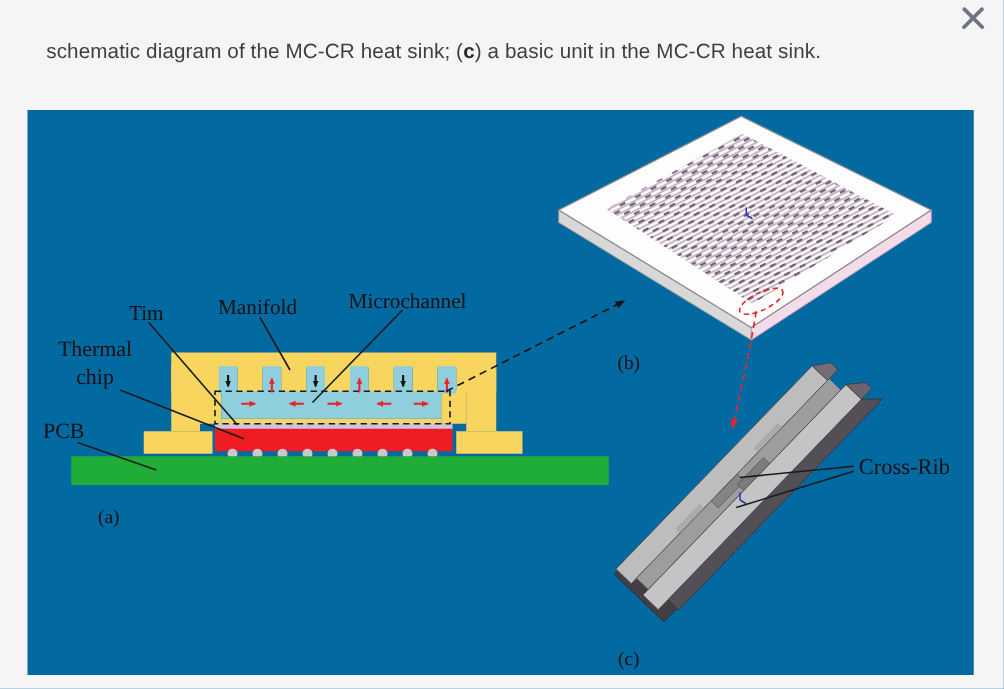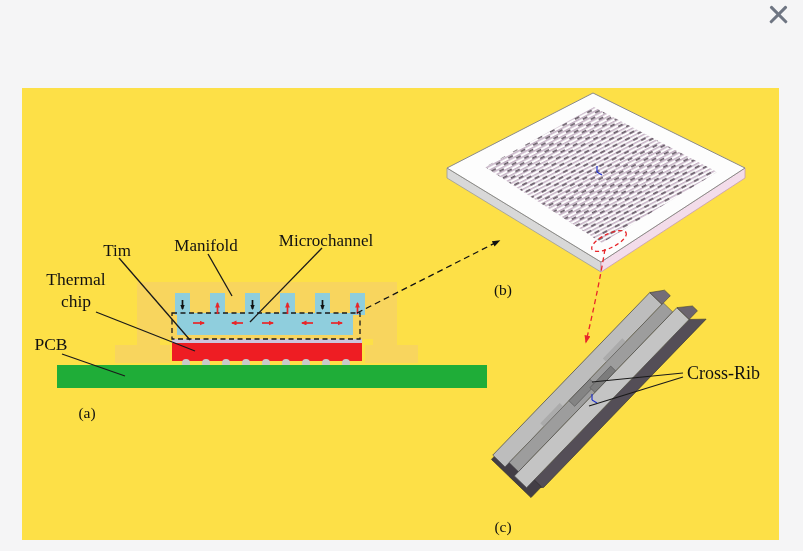--- a/index.html
+++ b/index.html
@@ -15,28 +15,29 @@
   .caption b{color:#282828;}
   .close-btn{
     position:absolute;left:764px;top:1px;width:30px;height:30px;cursor:pointer;
   }
   .close-btn .bar{
     position:absolute;left:3px;top:12px;width:23px;height:3.4px;background:#6e7582;border-radius:1px;
   }
   .close-btn .bar.b1{transform:rotate(45deg);}
   .close-btn .bar.b2{transform:rotate(-45deg);}
   .figure-panel{
-    position:absolute;left:22px;top:88px;width:757px;height:452px;background:#fde047;text-align:center;
+    position:absolute;left:22px;top:88px;width:757px;height:452px;background:#0369a1;text-align:center;
   }
   .slabel{font-family:"Liberation Serif", serif;fill:#111111;}
 </style>
 </head>
 <body>
 
 <div class="caption">
+  <div><span>schematic diagram of the MC-CR heat sink; (</span><b>c</b><span>) a basic unit in the MC-CR heat sink.</span></div>
 </div>
 
 <div class="close-btn">
   <div class="bar b1"></div>
   <div class="bar b2"></div>
 </div>
 
 <div class="figure-panel">
 <svg width="757" height="452" viewBox="0 0 757 452">
   <defs>

